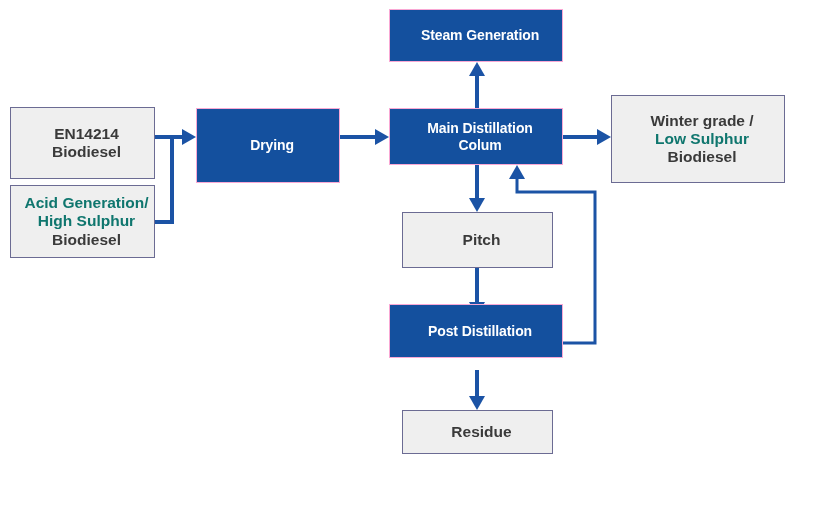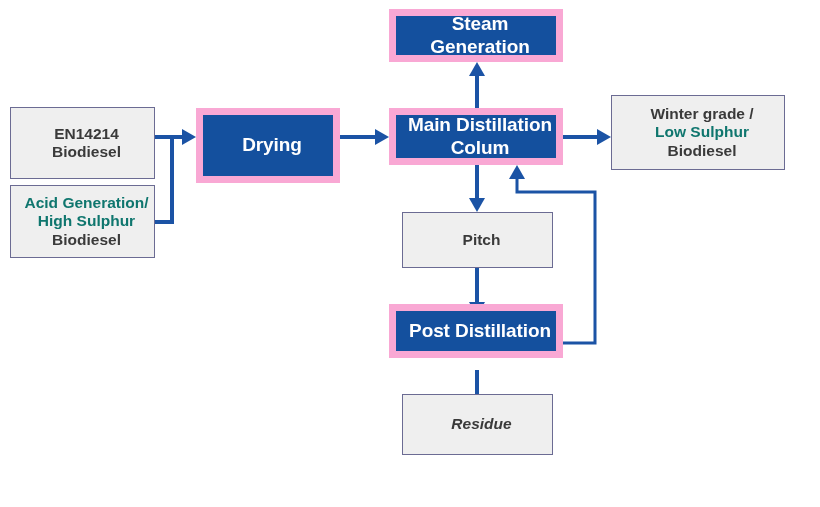--- a/index.html
+++ b/index.html
@@ -22,24 +22,24 @@
     position: absolute;
     box-sizing: border-box;
     display: flex;
     align-items: center;
     justify-content: center;
     text-align: center;
     line-height: 1.18;
   }
   .node-process {
     background: #14509E;
-    border: 7px solid #f9a8d4;
+    border: 1px solid #f9a8d4;
     color: #ffffff;
     font-weight: bold;
-    font-size: 19px;
+    font-size: 14px;
     letter-spacing: -0.1px;
   }
   .node-material {
     background: #EFEFEF;
     border: 1.4px solid #6B6B93;
     color: #3A3A3A;
     font-weight: bold;
     font-size: 15.5px;
   }
   .node-label {
@@ -135,39 +135,39 @@
     </div>
   </div>
 
   <div class="node node-process" style="left:389px; top:108px; width:174px; height:57px;">
     <div>
       <span class="node-label">Main Distillation</span>
       <span class="node-label">Colum</span>
     </div>
   </div>
 
-  <div class="node node-material" style="left:611px; top:95px; width:174px; height:75px;">
+  <div class="node node-material" style="left:611px; top:95px; width:174px; height:88px;">
     <div>
       <span class="node-label line-dark">Winter grade /</span>
       <span class="node-label line-orange">Low Sulphur</span>
       <span class="node-label line-dark">Biodiesel</span>
     </div>
   </div>
 
   <div class="node node-material" style="left:402px; top:212px; width:151px; height:56px;">
     <div>
       <span class="node-label line-dark">Pitch</span>
     </div>
   </div>
 
   <div class="node node-process" style="left:389px; top:304px; width:174px; height:54px;">
     <div>
       <span class="node-label">Post Distillation</span>
     </div>
   </div>
 
-  <div class="node node-material" style="left:402px; top:394px; width:151px; height:61px;font-style:italic;">
+  <div class="node node-material" style="left:402px; top:410px; width:151px; height:44px;">
     <div>
       <span class="node-label line-dark">Residue</span>
     </div>
   </div>
 
 </div>
 
 </body></html>

